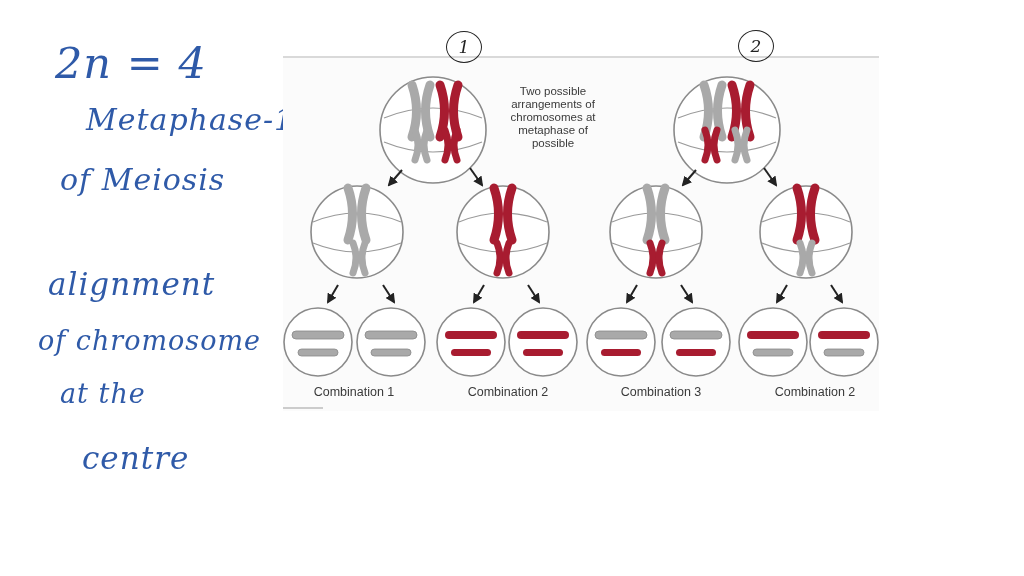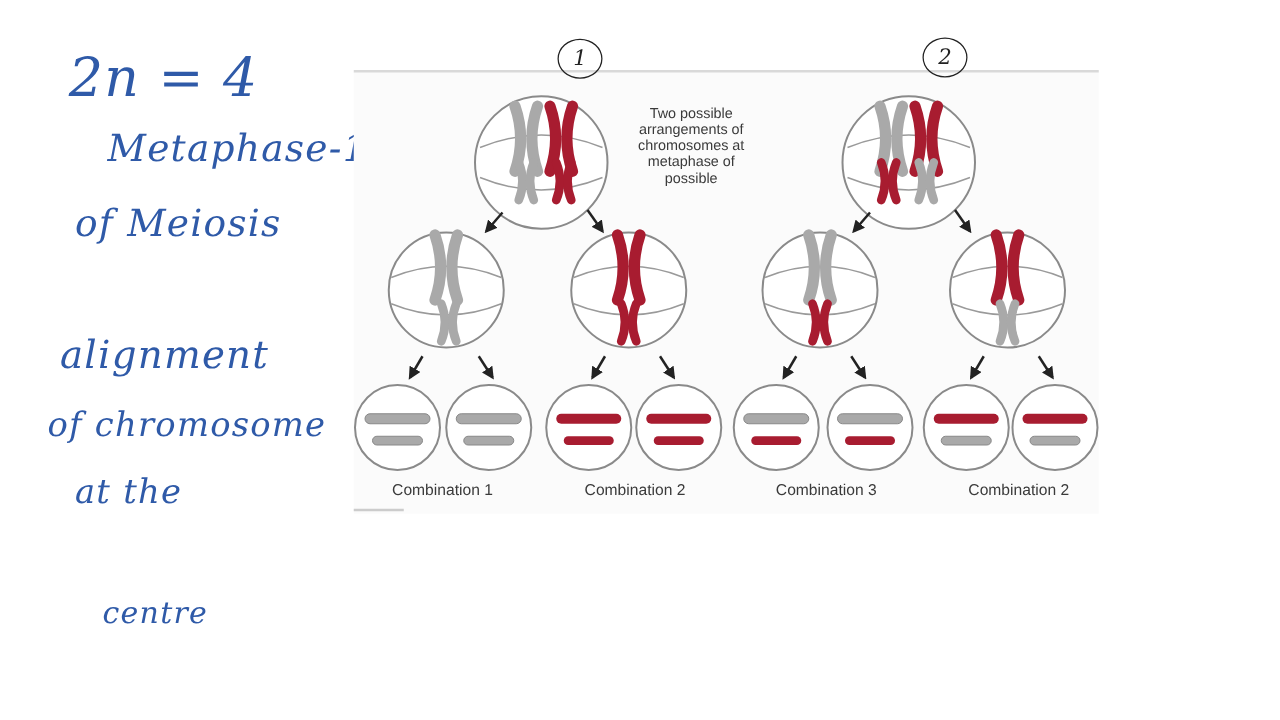--- a/index.html
+++ b/index.html
@@ -15,21 +15,21 @@
 </style>
 </head>
 <body>
 
 <div class="hand" style="left:55px;top:38px;font-size:43px;">2n = 4</div>
 <div class="hand" style="left:86px;top:102px;font-size:30px;">Metaphase-1</div>
 <div class="hand" style="left:60px;top:162px;font-size:30px;">of Meiosis</div>
 <div class="hand" style="left:48px;top:266px;font-size:31px;">alignment</div>
 <div class="hand" style="left:38px;top:325px;font-size:27px;">of chromosome</div>
 <div class="hand" style="left:60px;top:378px;font-size:27px;">at the</div>
-<div class="hand" style="left:82px;top:440px;font-size:24px;margin-top:36px;">centre</div>
+<div class="hand" style="left:82px;top:440px;font-size:31px;">centre</div>
 
 <div class="panel"></div>
 <div class="toprule"></div>
 <div class="bottomline"></div>
 
 <div class="circled" style="left:446px;top:31px;">1</div>
 <div class="circled" style="left:738px;top:30px;">2</div>
 
 <div class="caption">
   <div>Two possible</div>

